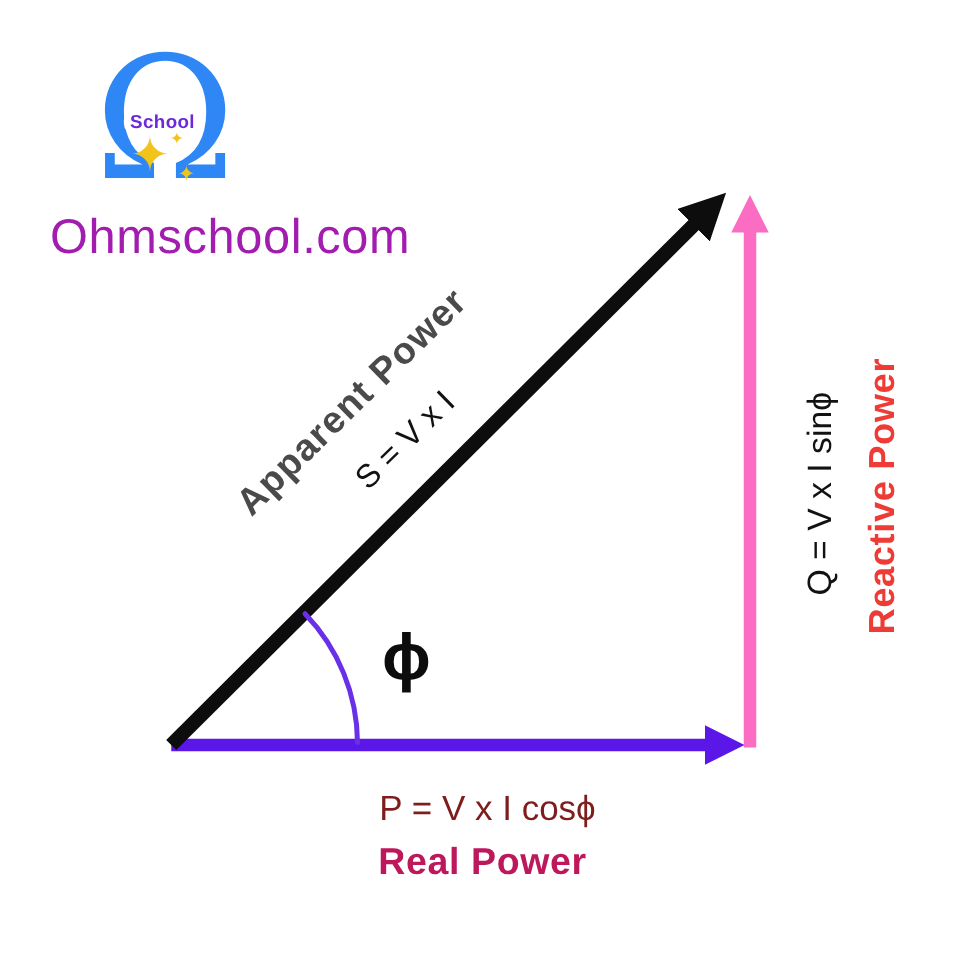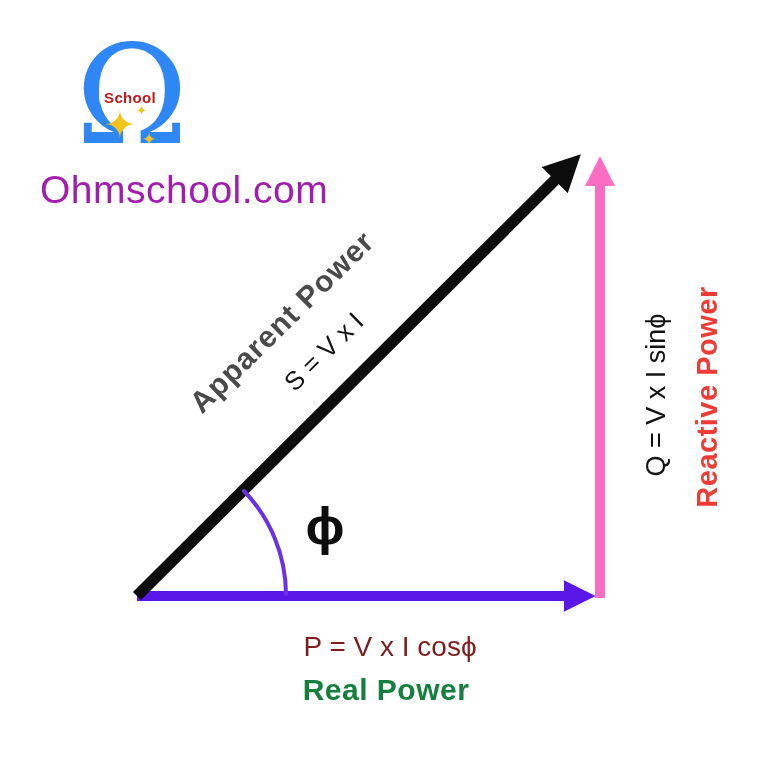--- a/index.html
+++ b/index.html
@@ -8,21 +8,21 @@
     font-family:"Liberation Sans", sans-serif;
   }
   
   .logo{position:absolute;left:68px;top:28px;width:128px;height:140px;}
   .omega{
     position:absolute;left:50%;top:0;transform:translateX(-50%);
     font-family:"DejaVu Serif", serif;font-size:136px;line-height:1;font-weight:400;
   }
   .school-badge{
     position:absolute;left:62px;top:60px;transform:translateX(-50%);
-    font-size:15px;font-weight:bold;color:#b91c1c;letter-spacing:.3px;
+    font-size:15px;font-weight:bold;color:#6d28d9;letter-spacing:.3px;
     background:#ffffff;padding:1px 5px;border-radius:8px;
   }
   .sparkle{position:absolute;line-height:1;}
   .sparkle-lg{left:36px;top:78px;font-size:38px;}
   .sparkle-sm{left:68px;top:76px;font-size:13px;}
   .sparkle-md{left:74px;top:103px;font-size:17px;}
   .site-name{
     position:absolute;left:40px;top:168px;font-size:39px;color:#a21caf;letter-spacing:.5px;
   }
   
@@ -96,15 +96,15 @@
   <div class="lbl lbl-s-formula">S = V x I</div>
 
   <div class="lbl lbl-phi">ϕ</div>
 
   <div class="lbl lbl-q-formula">Q = V x I sinϕ</div>
 
   <div class="lbl lbl-reactive" style="color: rgb(238, 59, 53);">Reactive Power</div>
 
   <div class="lbl lbl-p-formula">P = V x I cosϕ</div>
 
-  <div class="lbl lbl-real" style="color: #15803d; text-align: right;">Real Power</div>
+  <div class="lbl lbl-real" style="color: #be185d; text-align: right;">Real Power</div>
 
 </div>
 
 </body></html>

